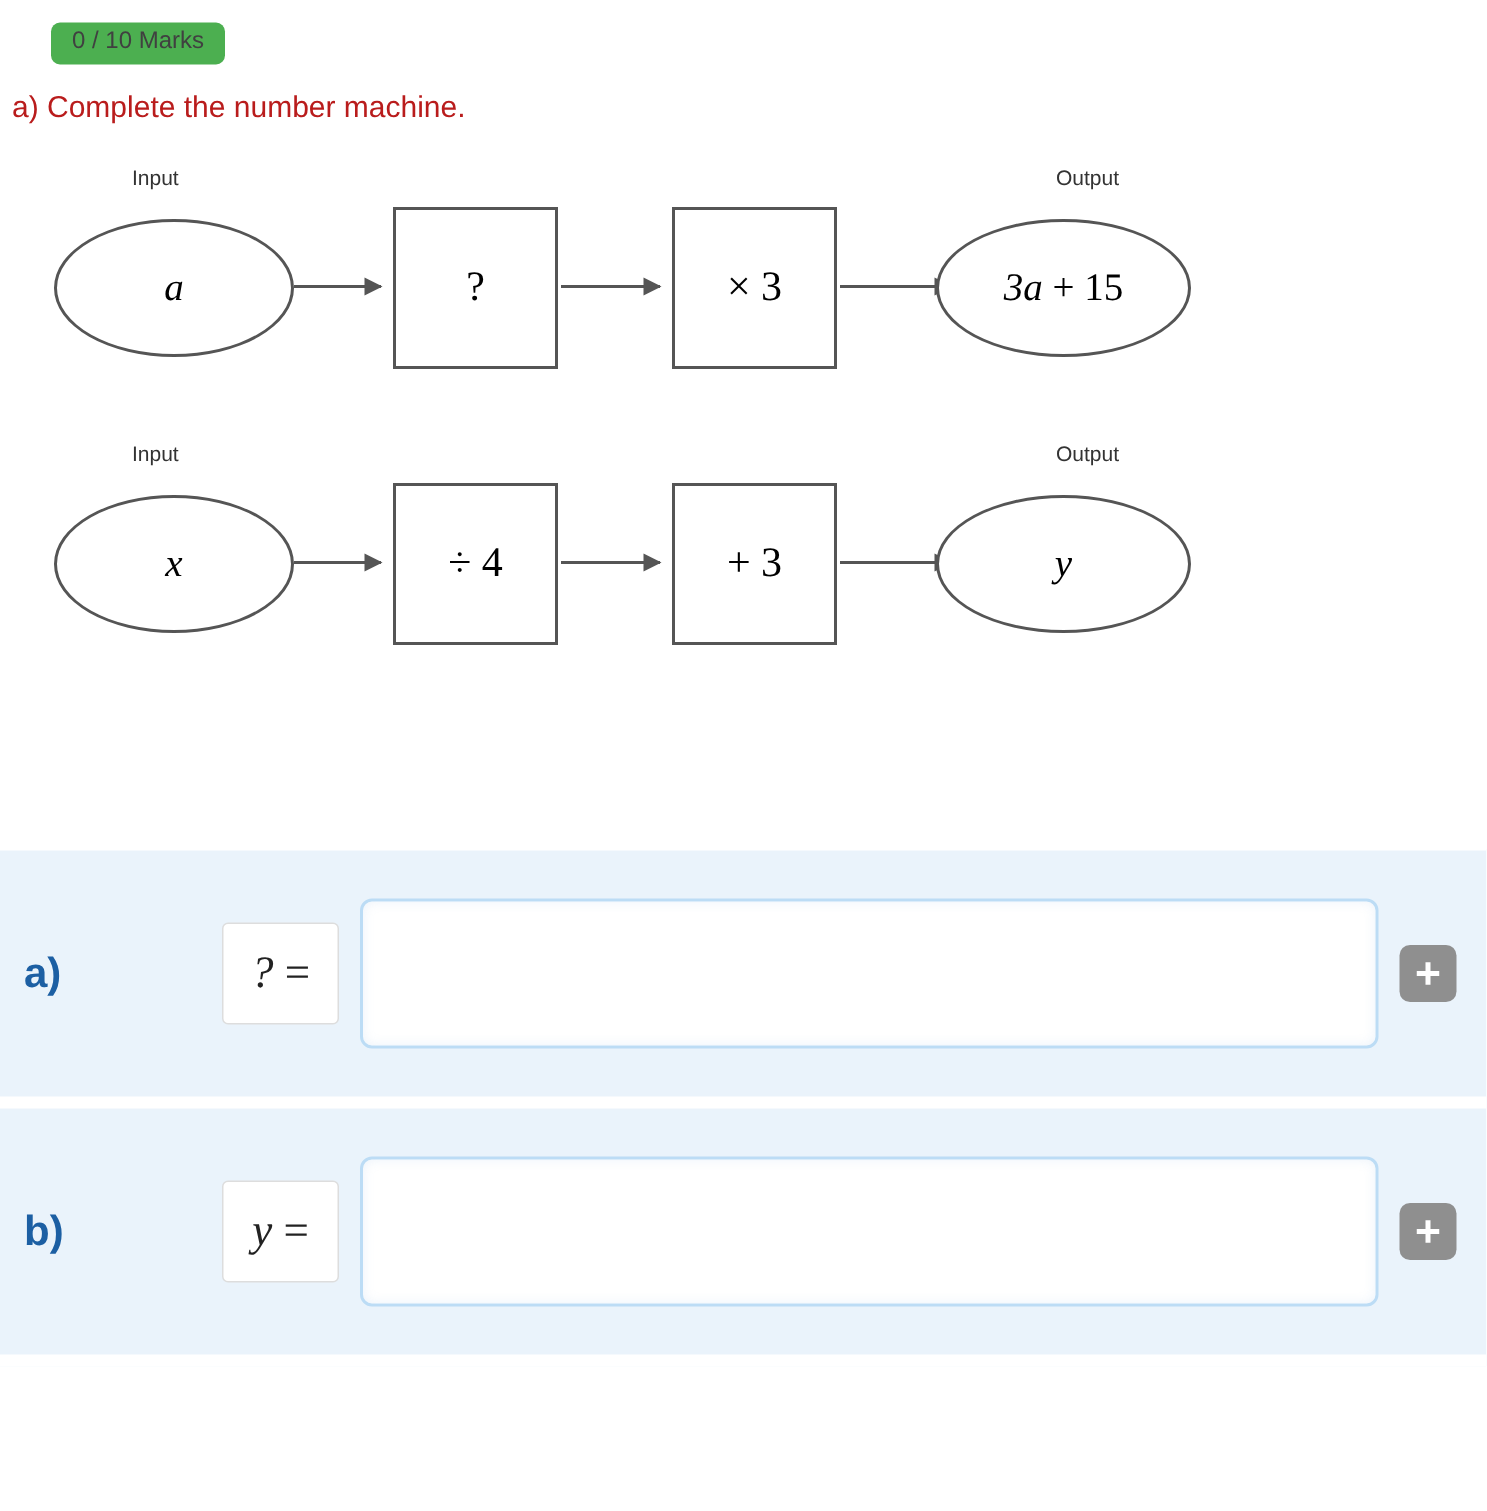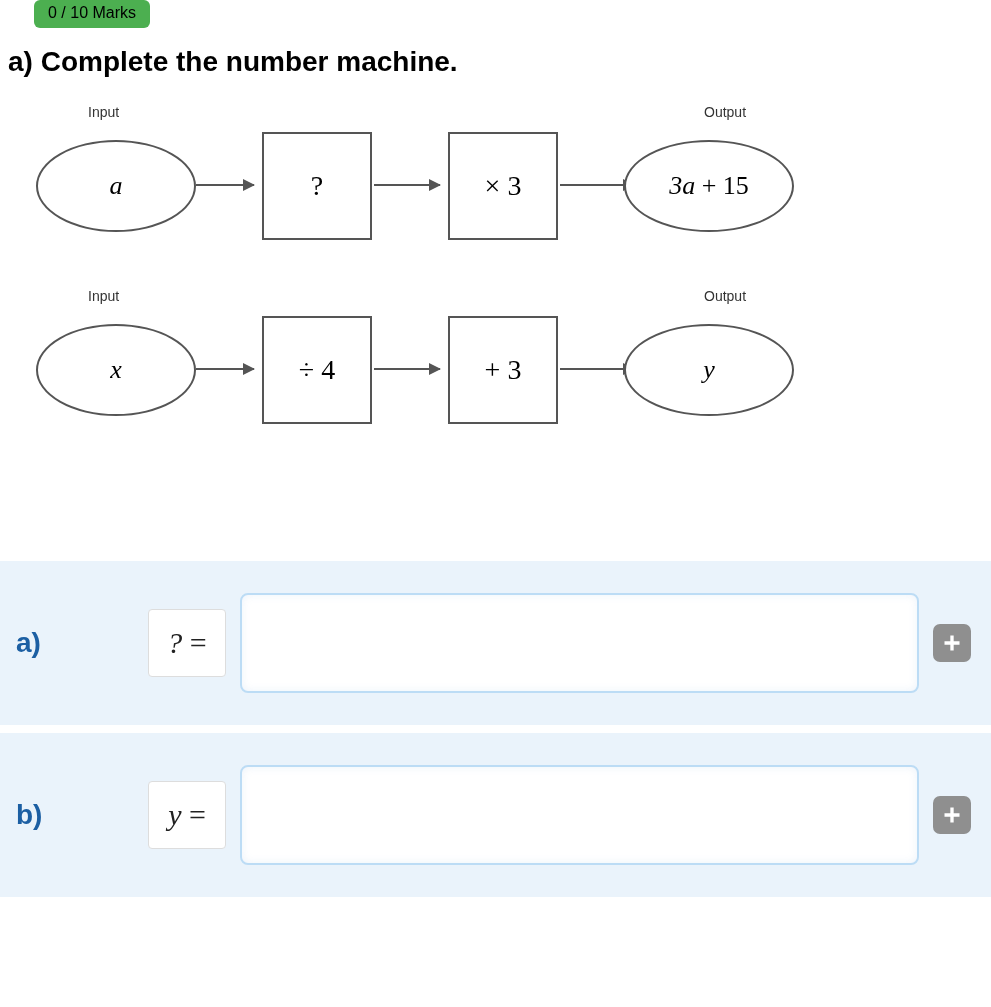--- a/index.html
+++ b/index.html
@@ -9,33 +9,32 @@
     font-family: Arial, Helvetica, sans-serif;
     background: #fff;
     width: 991px;
   }
   .question-area {
     padding: 0 0 40px 0;
   }
   .badge {
     display: inline-block;
     background: #4caf50;
-    color: #000000;
+    color: #404040;
     padding: 4px 14px 6px 14px;
     border-radius: 6px;
     font-size: 16px;
     margin-left: 34px;
-    margin-top: 0;
+    margin-top: 15px;
   }
   .prompt {
-    font-size: 28px;
-    color: #000000;
+    font-size: 20px;
+    color: #b91c1c;
     margin: 18px 0 14px 0;
     padding-left: 8px;
-    font-weight: bold;
   }
   .machine-zone {
     position: relative;
     margin: 0 0 24px 36px;
     height: 160px;
     width: 880px;
   }
   .lbl {
     position: absolute;
     font-size: 14px;

